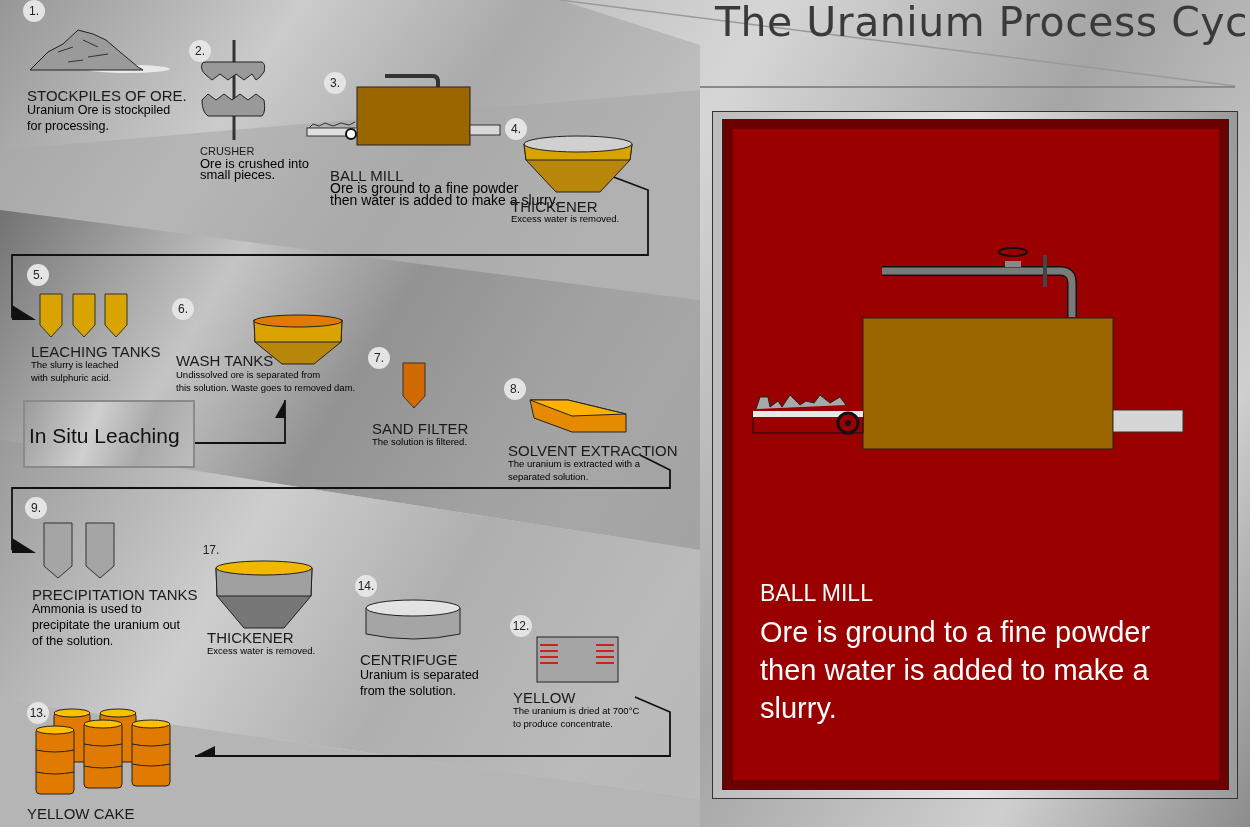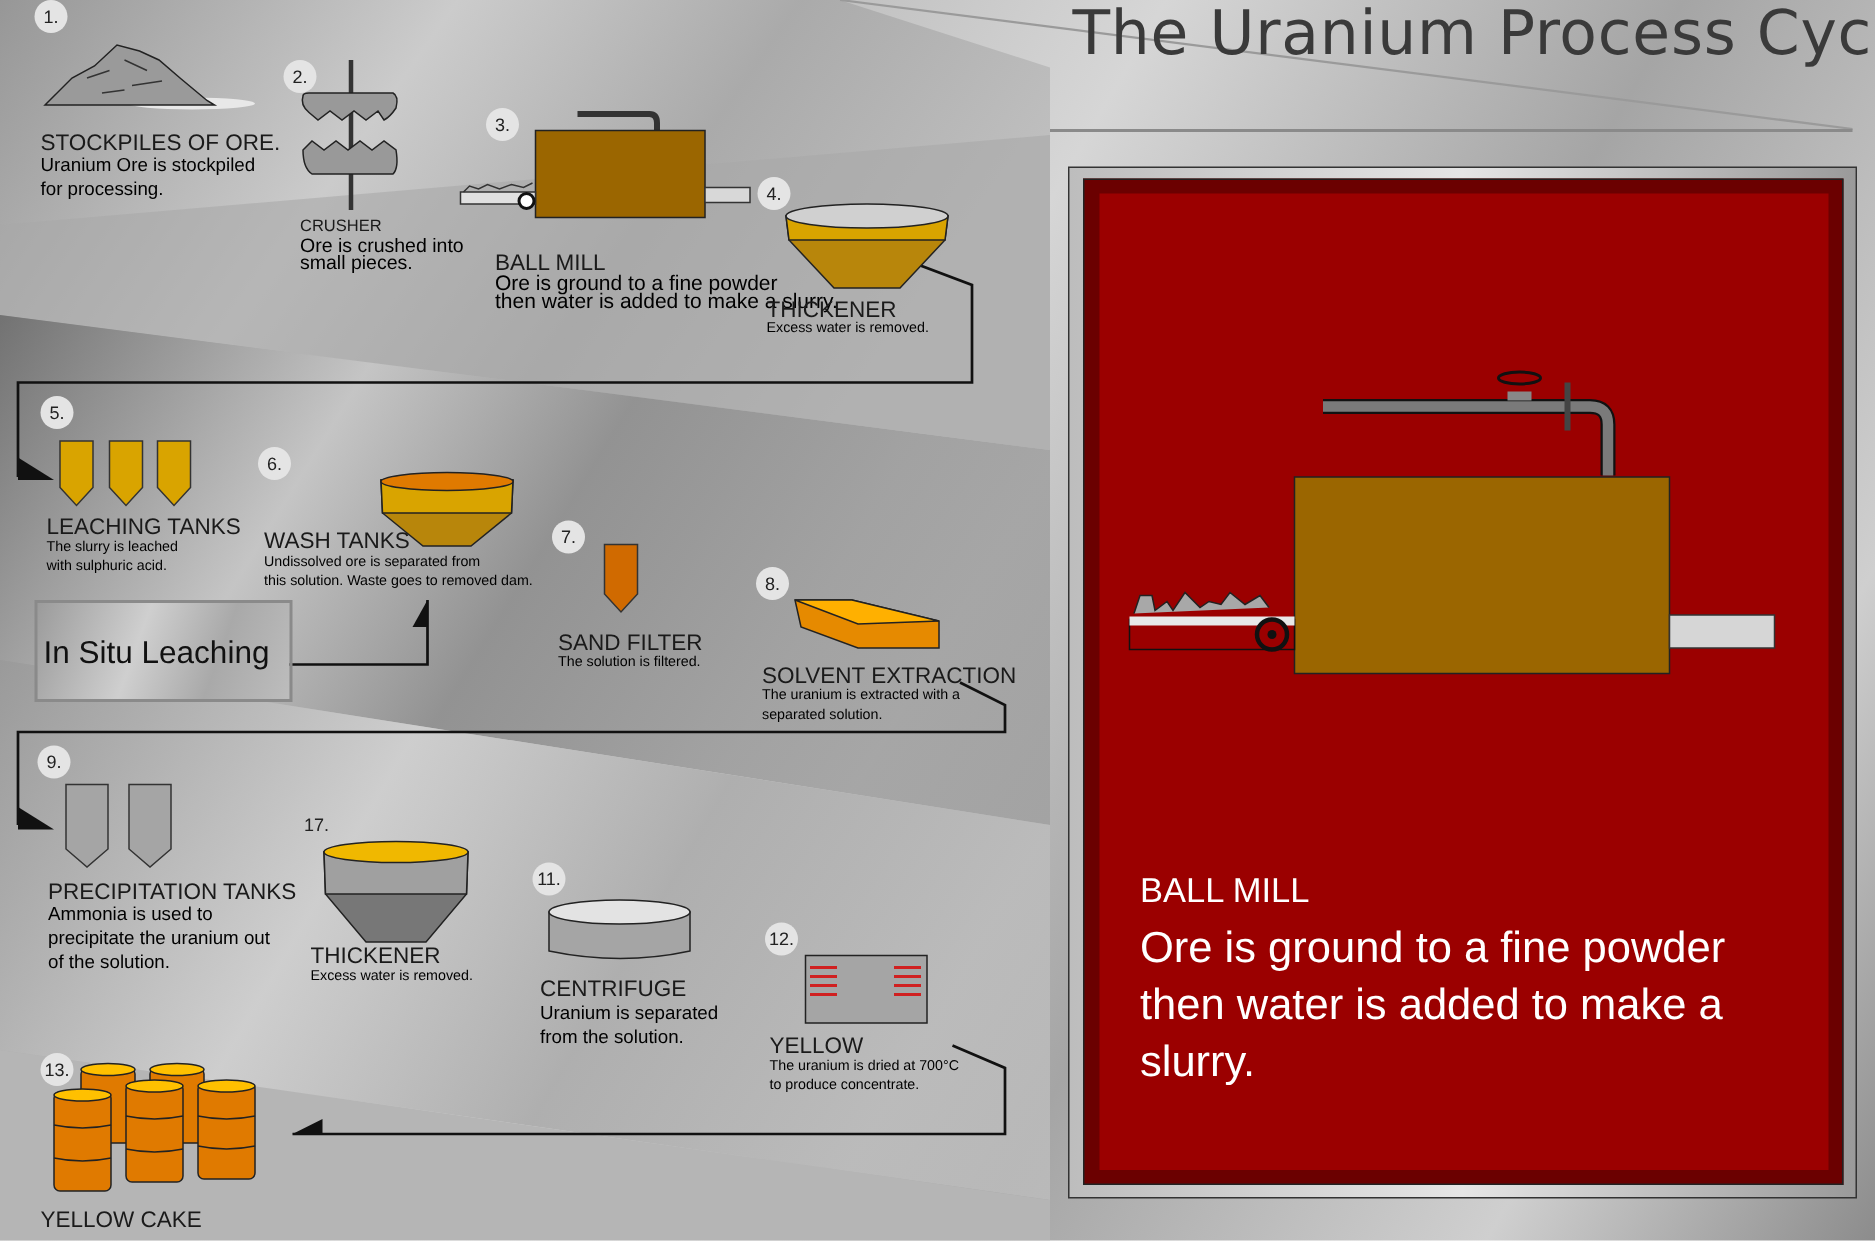--- a/index.html
+++ b/index.html
@@ -179,21 +179,21 @@
   <svg class="abs" style="left:214px;top:558px" width="100" height="74">
     <path d="M2,10 L98,10 L97,38 L70,70 L30,70 L3,38 Z" fill="#777" stroke="#222"></path>
     <path d="M2,10 L98,10 L97,38 L3,38 Z" fill="#a0a0a0" stroke="#222"></path>
     <ellipse cx="50" cy="10" rx="48" ry="7" fill="#f0b800" stroke="#222"></ellipse>
   </svg>
   <div class="step-title" style="left:207px;top:629px">THICKENER</div>
   <div class="step-desc" style="left:207px;top:644px">Excess water is removed.</div>
 </div>
 
 <div>
-  <div class="badge" style="left:355px;top:575px">11.</div>
+  <div class="badge" style="left:355px;top:575px">14.</div>
   <svg class="abs" style="left:364px;top:598px" width="98" height="46">
     <path d="M2,10 L96,10 L96,36 Q50,46 2,36 Z" fill="#a5a5a5" stroke="#222"></path>
     <ellipse cx="49" cy="10" rx="47" ry="8" fill="#e3e3e3" stroke="#222"></ellipse>
   </svg>
   <div class="step-title" style="left:360px;top:651px">CENTRIFUGE</div>
   <div class="step-desc big" style="left:360px;top:667px">Uranium is separated
 from the solution.</div>
 </div>
 
 <div>

